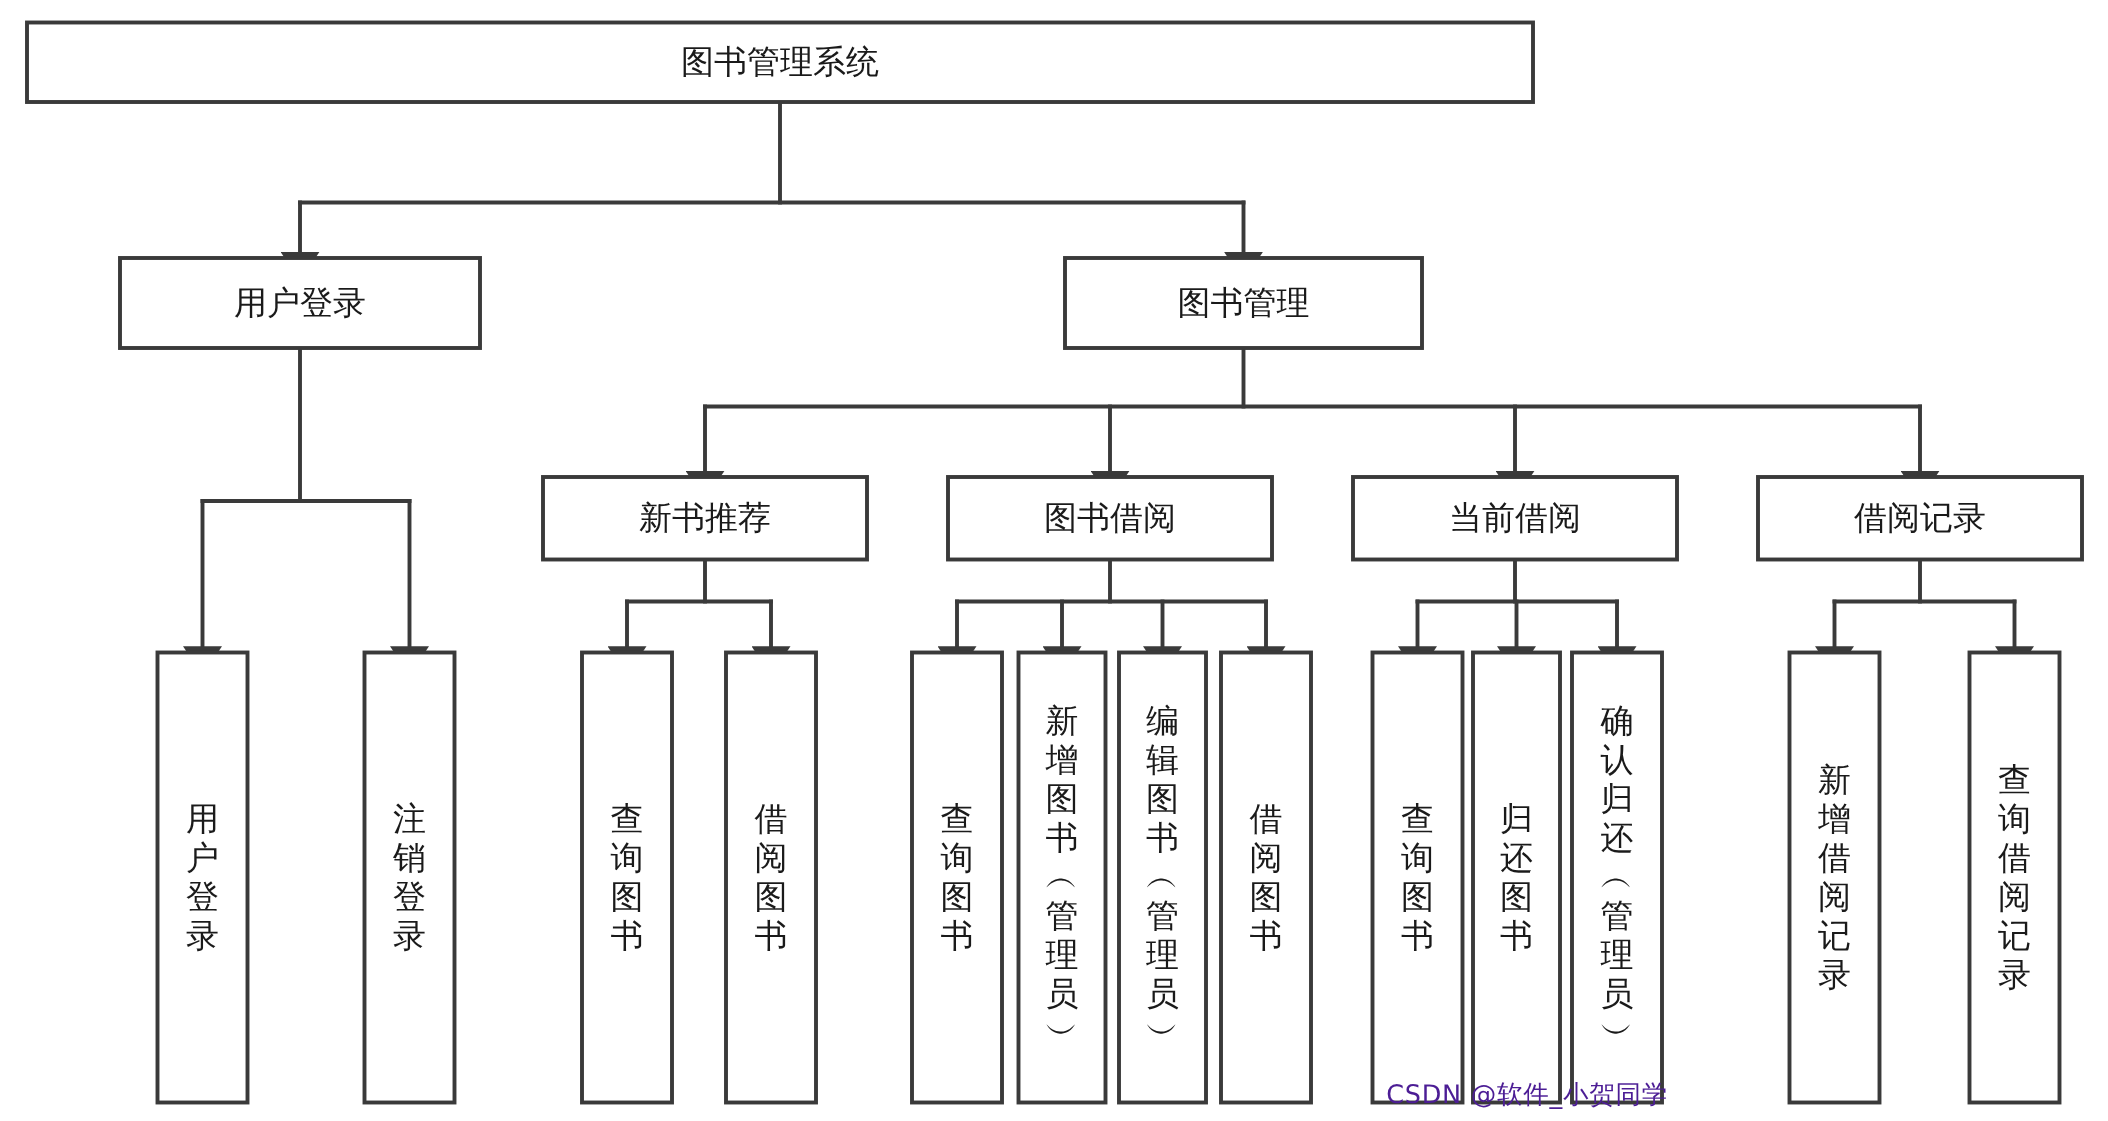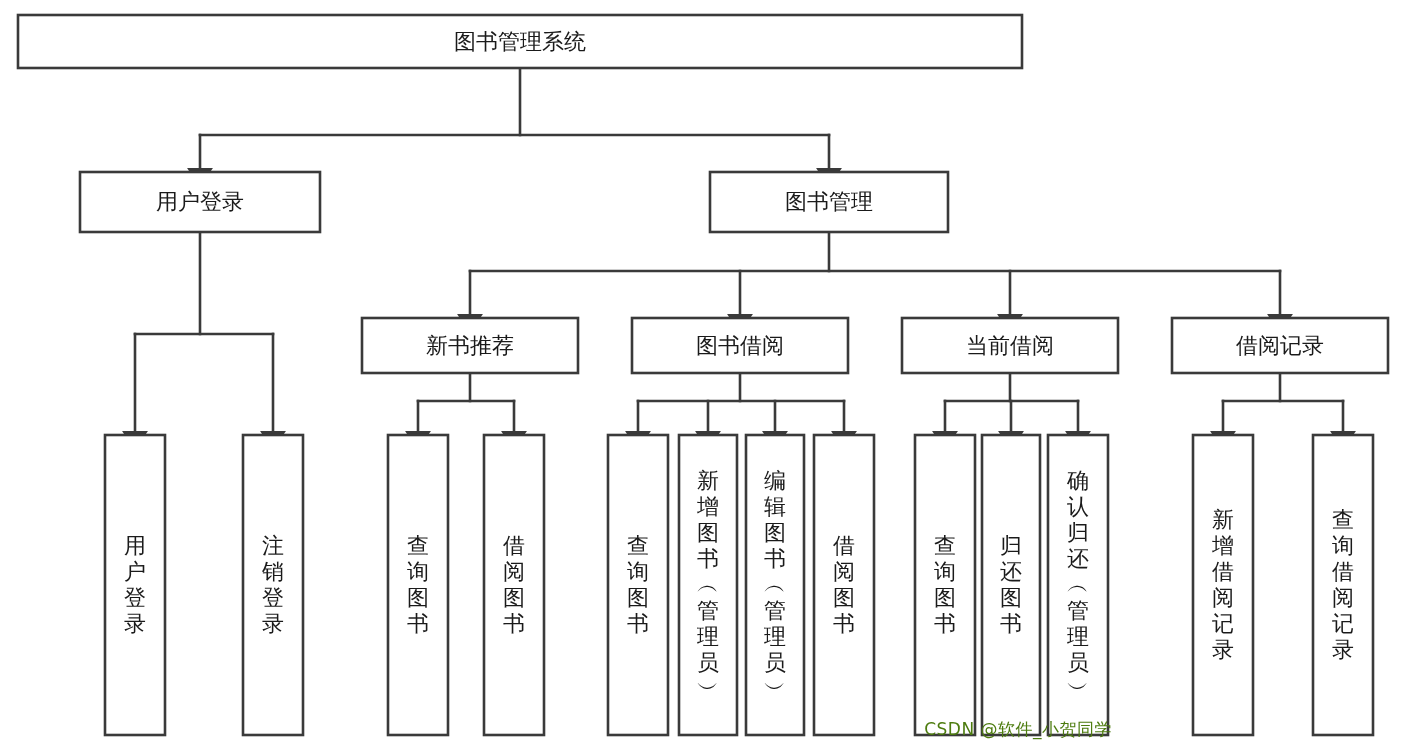--- a/index.html
+++ b/index.html
@@ -201,15 +201,15 @@
           <rect x="1193" y="435" width="60" height="300" class="node-rect" style="fill: rgb(255, 255, 255); stroke: rgb(58, 58, 58);"></rect>
           <text x="1223" y="527.28" class="node-label-vertical" style="fill: rgb(26, 26, 26);"><tspan x="1223" dy="0">新</tspan><tspan x="1223" dy="26">增</tspan><tspan x="1223" dy="26">借</tspan><tspan x="1223" dy="26">阅</tspan><tspan x="1223" dy="26">记</tspan><tspan x="1223" dy="26">录</tspan></text>
         </g>
         <g>
           <rect x="1313" y="435" width="60" height="300" class="node-rect" style="fill: rgb(255, 255, 255); stroke: rgb(58, 58, 58);"></rect>
           <text x="1343" y="527.28" class="node-label-vertical" style="fill: rgb(26, 26, 26);"><tspan x="1343" dy="0">查</tspan><tspan x="1343" dy="26">询</tspan><tspan x="1343" dy="26">借</tspan><tspan x="1343" dy="26">阅</tspan><tspan x="1343" dy="26">记</tspan><tspan x="1343" dy="26">录</tspan></text>
         </g>
       </g>
   </svg>
 
-  <div class="watermark-text" style="color: #4d7c0f;">CSDN @软件_小贺同学</div>
+  <div class="watermark-text" style="color: #4c1d95;">CSDN @软件_小贺同学</div>
 
 </div>
 
 </body></html>

